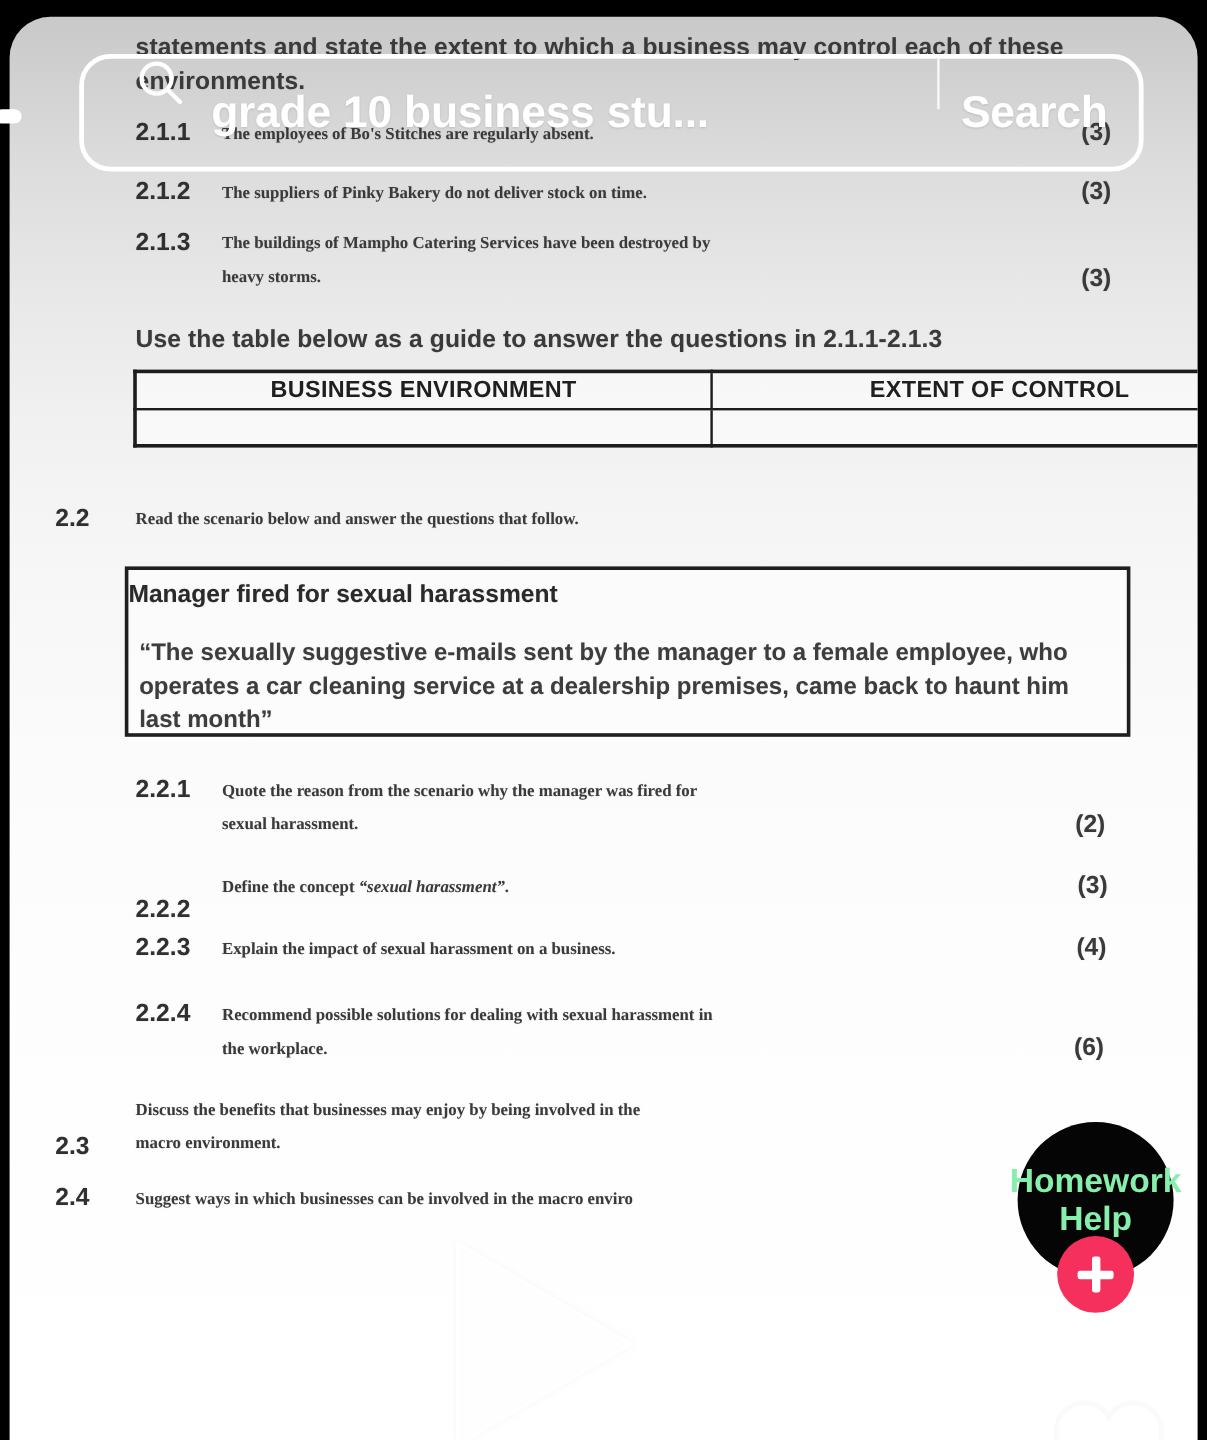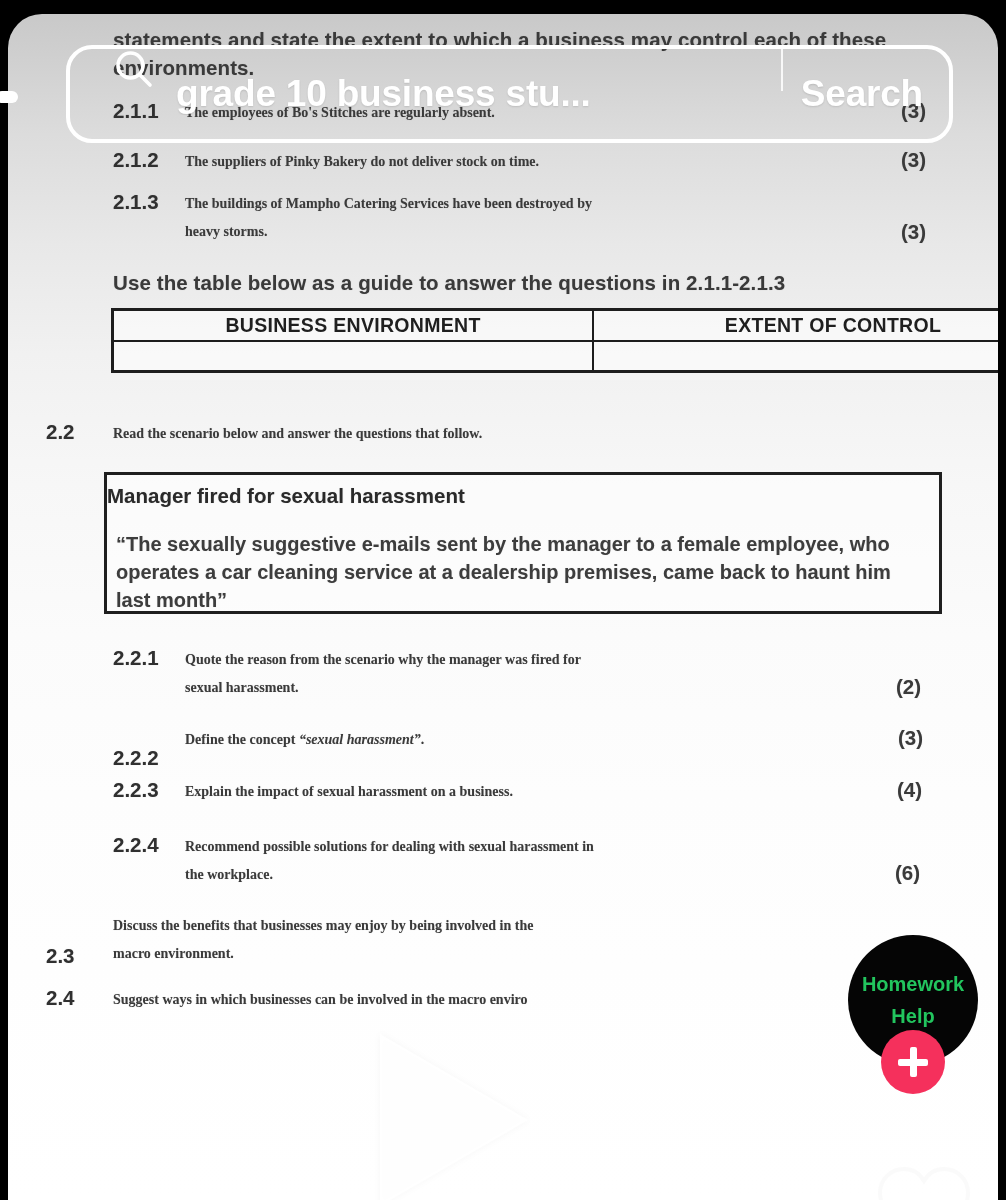--- a/index.html
+++ b/index.html
@@ -248,24 +248,24 @@
     height: 130px;
     border-radius: 50%;
     background: #050505;
     display: flex;
     flex-direction: column;
     align-items: center;
     justify-content: center;
     cursor: pointer;
   }
   .hw-badge .l1, .hw-badge .l2 {
-    color: #22c55e;
+    color: #86efac;
     font-family: "Liberation Sans", sans-serif;
     font-weight: 700;
-    font-size: 20px;
+    font-size: 28px;
     line-height: 32px;
     text-align: center;
   }
   .hw-fab {
     position: absolute;
     left: 881px;
     top: 1030px;
     width: 64px;
     height: 64px;
     border-radius: 50%;

